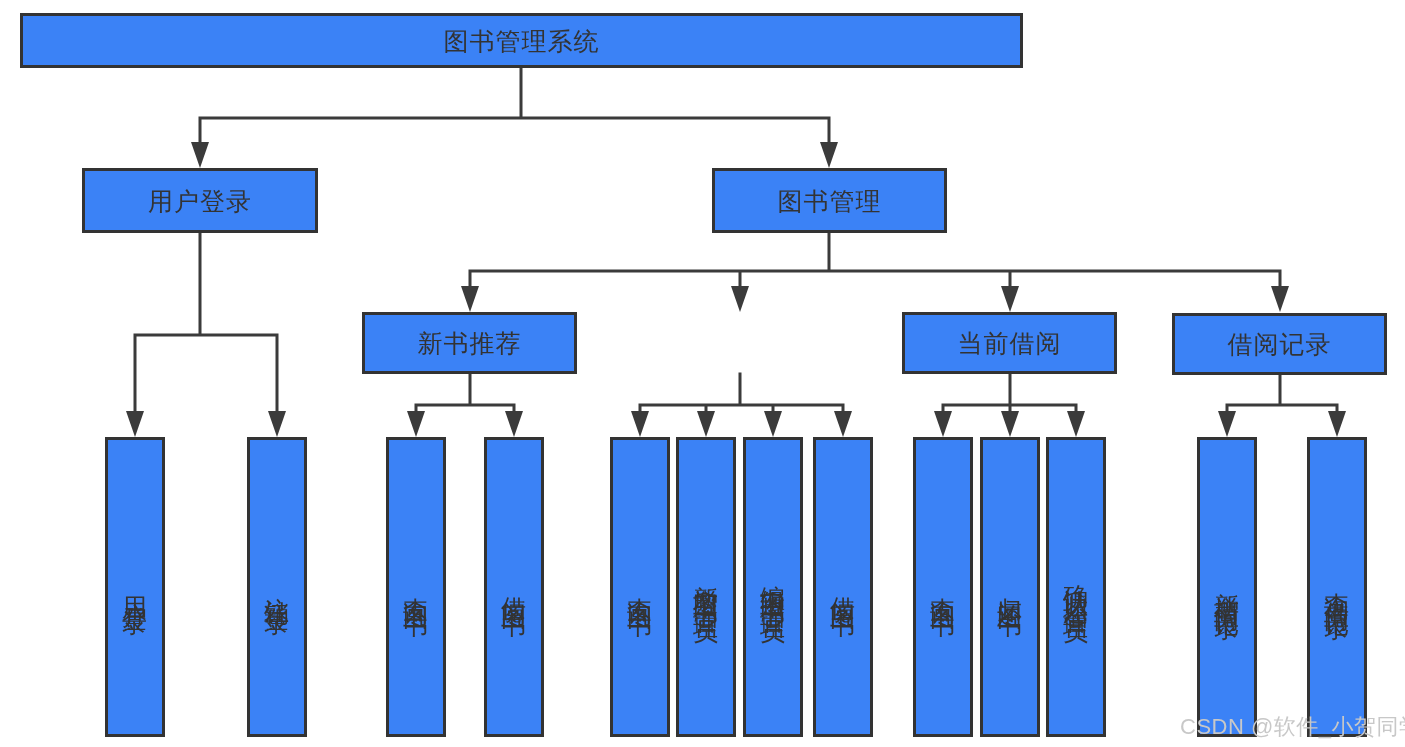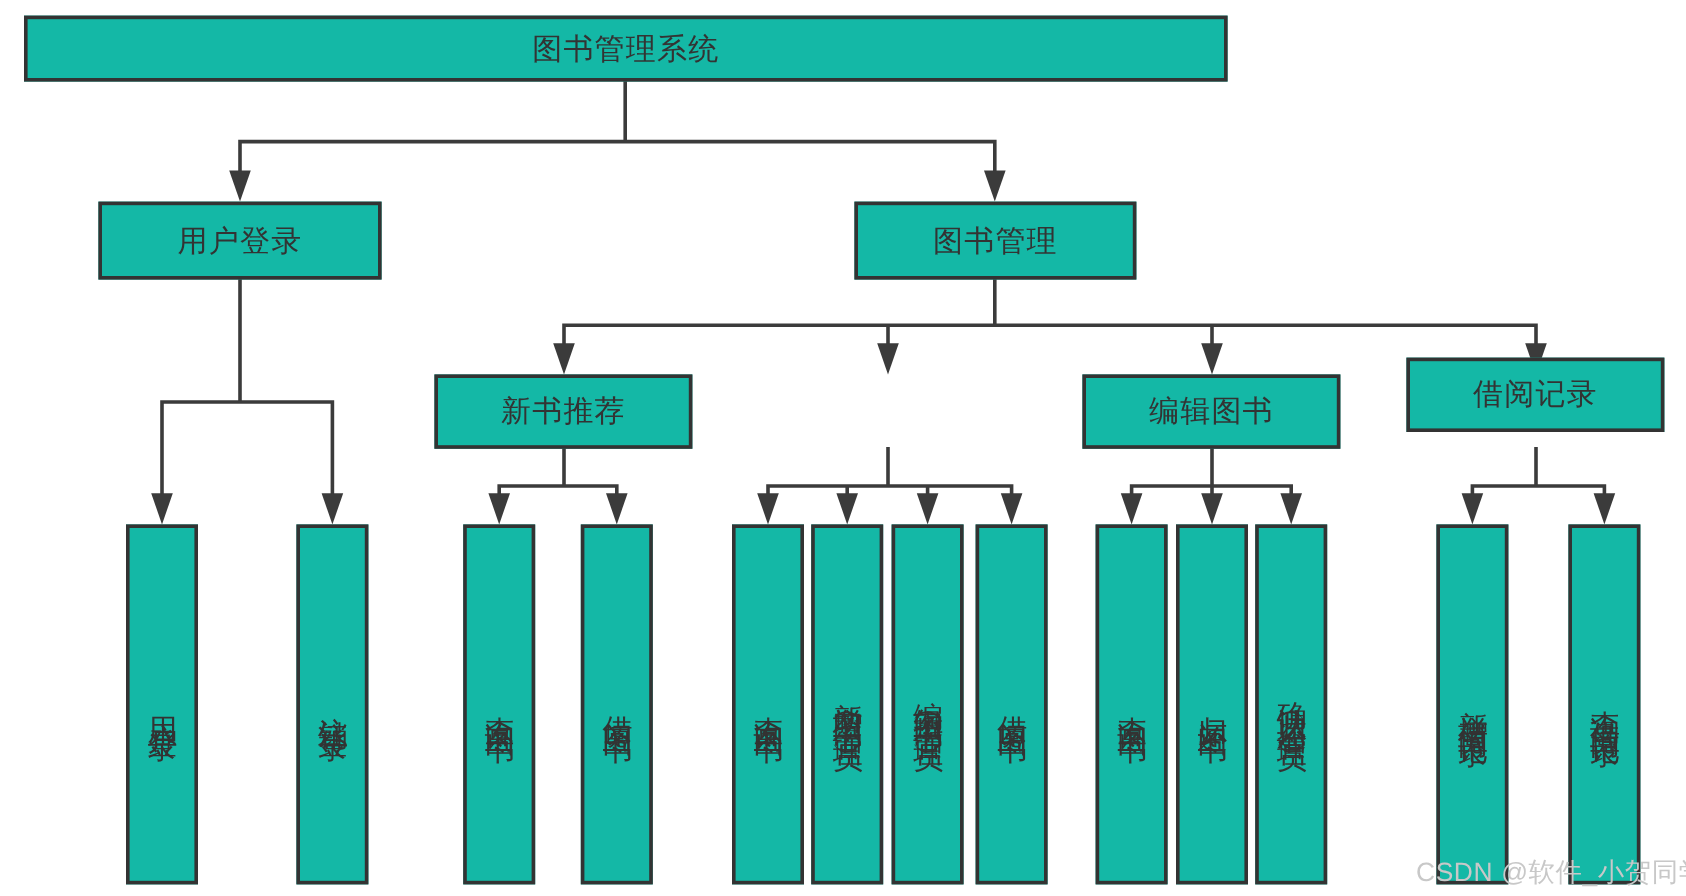--- a/index.html
+++ b/index.html
@@ -17,21 +17,21 @@
     font-family:"Liberation Sans","DejaVu Sans",sans-serif;
     color:var(--text);
     overflow:hidden;
   }
   #connectors{position:absolute;left:0;top:0;z-index:0;}
   #connectors path{stroke:var(--line);stroke-width:3;fill:none;stroke-linecap:square;}
   #connectors polygon{fill:var(--line);}
   .box{
     position:absolute;
     box-sizing:border-box;
-    background:#14b8a6;
+    background:#3b82f6;
     border:3px solid var(--border);
     display:flex;
     align-items:center;
     justify-content:center;
     z-index:1;
     font-size:25px;
     letter-spacing:1px;
     text-align:left;
     line-height:1.2;
   }
@@ -87,22 +87,22 @@
         <polygon points="1328,411 1346,411 1337,437"></polygon>
       </g>
   </svg>
 
   <div class="box" style="left:20px;top:13px;width:1003px;height:55px">图书管理系统</div>
 
   <div class="box" style="left:82px;top:168px;width:236px;height:65px">用户登录</div>
   <div class="box" style="left:362px;top:312px;width:215px;height:62px">新书推荐</div>
 
   <div class="box" style="left:712px;top:168px;width:235px;height:65px">图书管理</div>
-  <div class="box" style="left:902px;top:312px;width:215px;height:62px">编辑图书</div>
-  <div class="box" style="left:1172px;top:298px;width:215px;height:62px">借阅记录</div>
+  <div class="box" style="left:902px;top:312px;width:215px;height:62px">当前借阅</div>
+  <div class="box" style="left:1172px;top:313px;width:215px;height:62px">借阅记录</div>
 
   <div class="box vert" style="left:105px;top:437px;width:60px;height:300px">用户登录</div>
   <div class="box vert" style="left:247px;top:437px;width:60px;height:300px">注销登录</div>
 
   <div class="box vert" style="left:386px;top:437px;width:60px;height:300px">查询图书</div>
   <div class="box vert" style="left:484px;top:437px;width:60px;height:300px">借阅图书</div>
 
   <div class="box vert" style="left:610px;top:437px;width:60px;height:300px">查询图书</div>
   <div class="box vert" style="left:676px;top:437px;width:60px;height:300px">新增图书（管理员）</div>
   <div class="box vert" style="left:743px;top:437px;width:60px;height:300px">编辑图书（管理员）</div>

